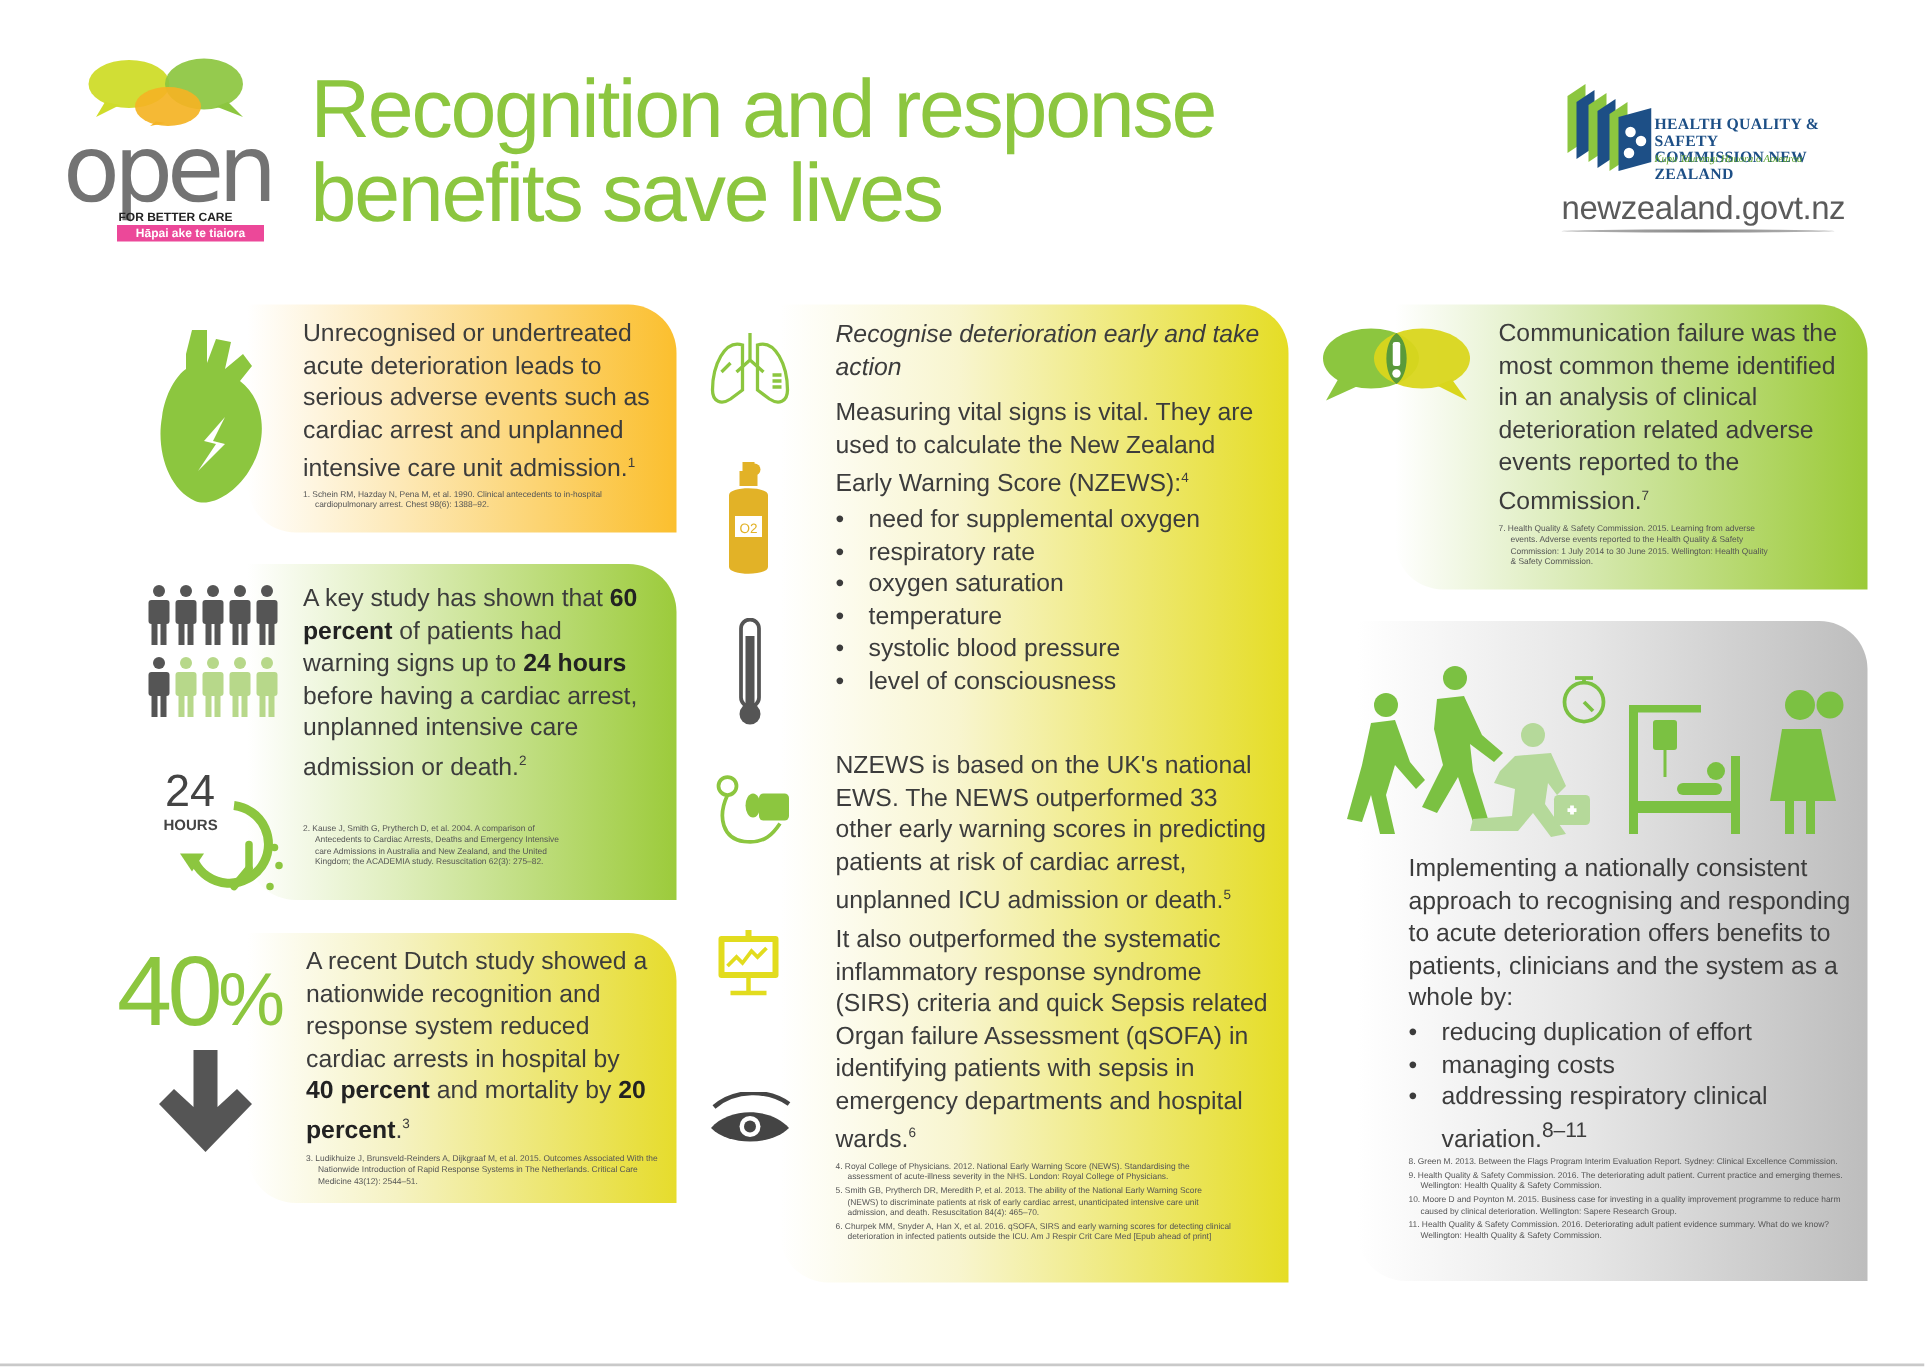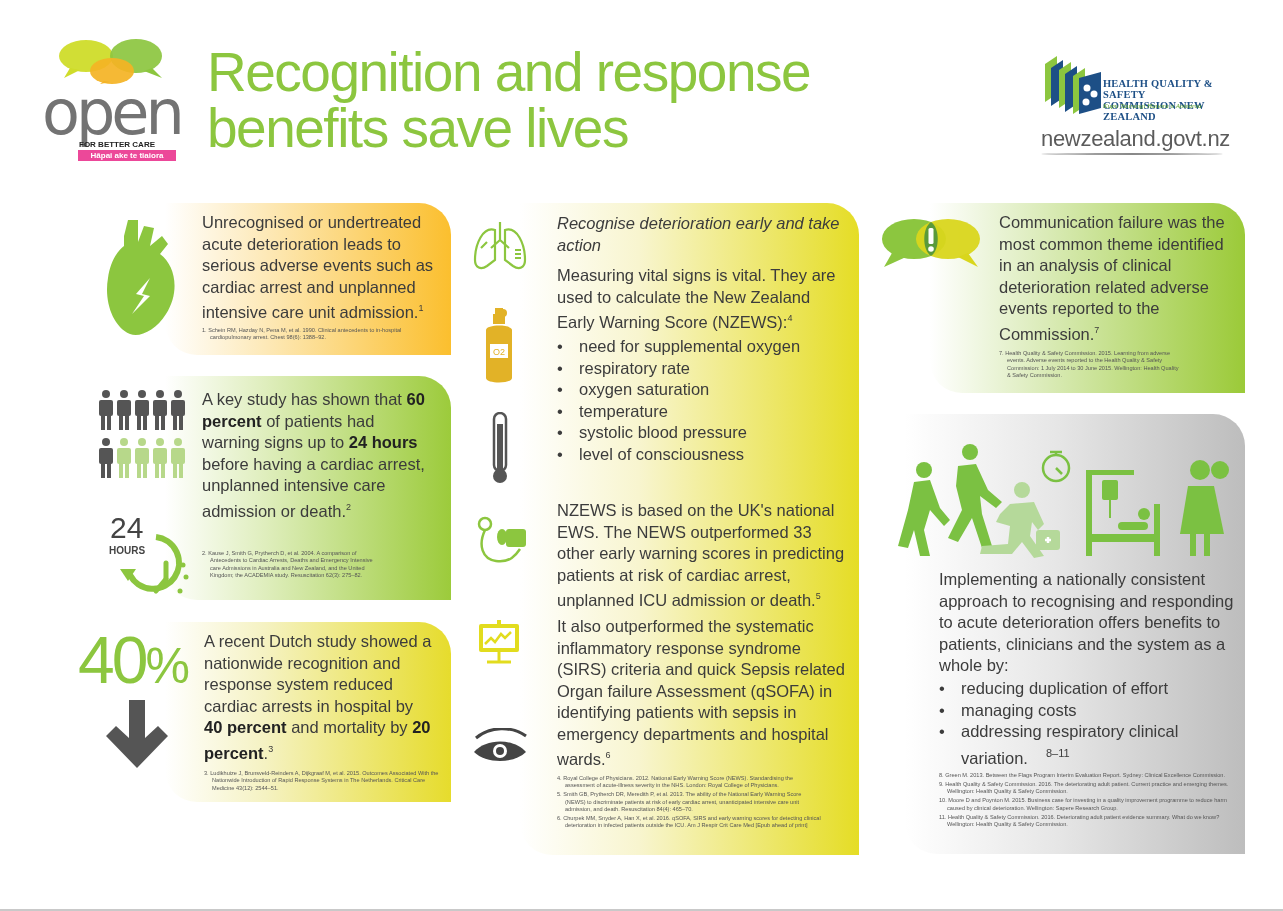--- a/index.html
+++ b/index.html
@@ -277,21 +277,21 @@
     <circle cx="336" cy="40" r="9"></circle>
     <path d="M304 56 L330 56 L340 104 L296 104 Z"></path>
     <rect x="306" y="104" width="6" height="22"></rect>
     <rect x="320" y="104" width="6" height="22"></rect>
   </g>
 </svg>
 <div class="abs txt" style="left:939px;top:569px;width:295px;">Implementing a nationally consistent approach to recognising and responding to acute deterioration offers benefits to patients, clinicians and the system as a whole by:</div>
 <ul class="abs txt bul" style="left:939px;top:678px;width:295px;">
   <li>reducing duplication of effort</li>
   <li>managing costs</li>
-  <li><span>addressing respiratory clinical variation.</span><sup style="font-size:11px;margin-left:18px;">8–11</sup></li>
+  <li><span>addressing respiratory clinical variation.</span><sup style="font-size:14px;">8–11</sup></li>
 </ul>
 <div class="abs ref" style="left:939px;top:772px;width:290px;">
   <div>8. Green M. 2013. Between the Flags Program Interim Evaluation Report. Sydney: Clinical Excellence Commission.</div>
   <div>9. Health Quality &amp; Safety Commission. 2016. The deteriorating adult patient. Current practice and emerging themes. Wellington: Health Quality &amp; Safety Commission.</div>
   <div>10. Moore D and Poynton M. 2015. Business case for investing in a quality improvement programme to reduce harm caused by clinical deterioration. Wellington: Sapere Research Group.</div>
   <div>11. Health Quality &amp; Safety Commission. 2016. Deteriorating adult patient evidence summary. What do we know? Wellington: Health Quality &amp; Safety Commission.</div>
 </div>
 
 <div class="abs bottom-rule"></div>
 

